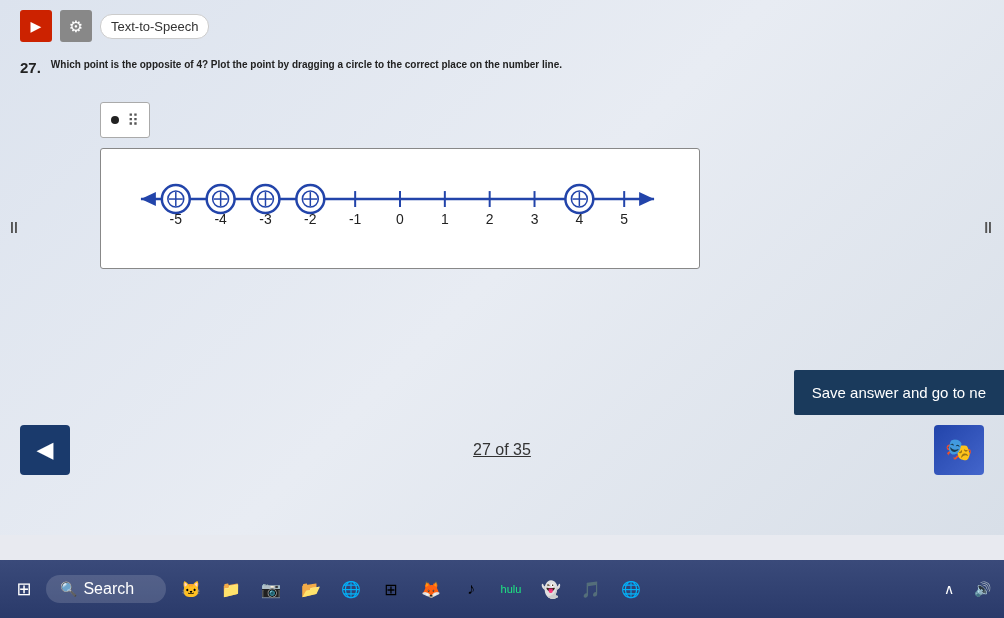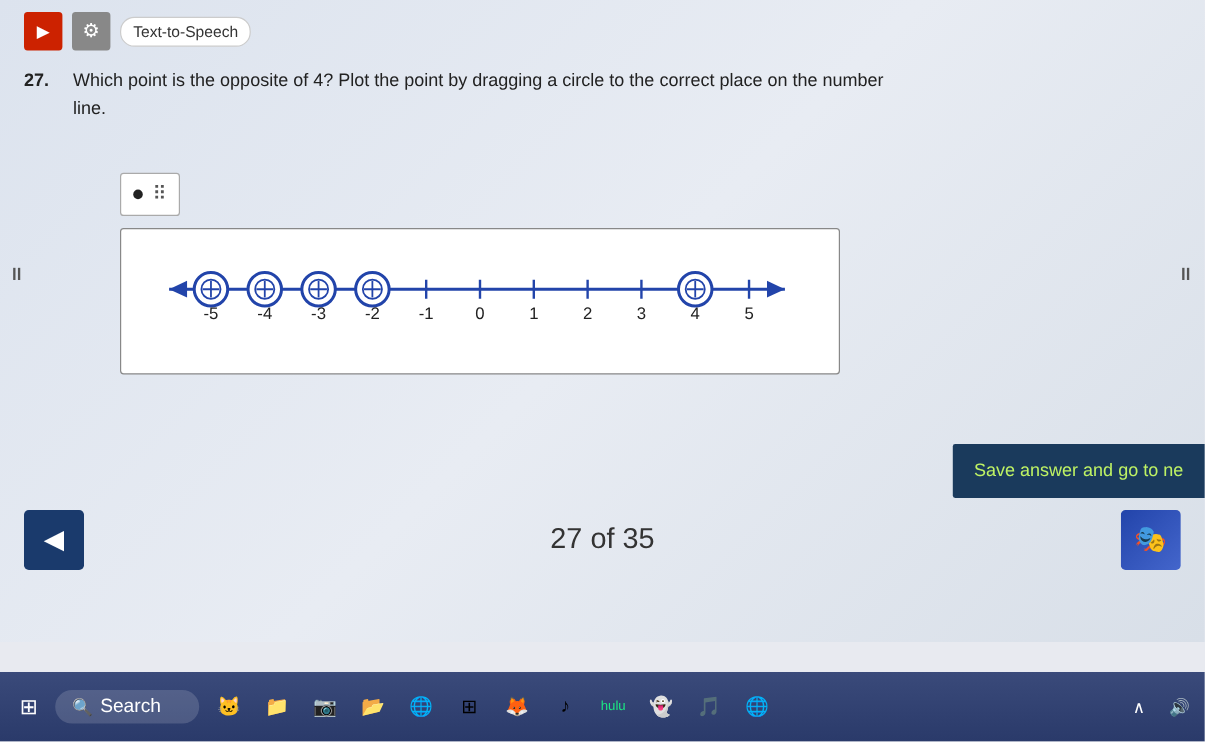--- a/index.html
+++ b/index.html
@@ -68,26 +68,27 @@
 
     
     .question-number {
       font-size: 15px;
       font-weight: bold;
       color: #222;
       margin-bottom: 6px;
     }
 
     .question-text {
-      font-size: 15px;
+      font-size: 10px;
       color: #222;
       line-height: 1.5;
       max-width: 700px;
       margin-left: 36px;
-      margin-bottom: 32px;
+      margin-bottom: 20px;
+      font-weight: bold;
     }
 
     
     .numberline-wrapper {
       margin-left: 80px;
       margin-top: 10px;
     }
 
     .drag-handle {
       width: 50px;
@@ -124,21 +125,21 @@
       display: inline-block;
       width: 600px;
     }
 
     
     .save-btn {
       position: absolute;
       right: 0;
       bottom: 120px;
       background: #1a3a5c;
-      color: #bef264;
+      color: #ffffff;
       padding: 14px 18px;
       font-size: 15px;
       border: none;
       cursor: pointer;
       border-radius: 2px 0 0 2px;
     }
 
     
     .nav-bar {
       position: absolute;
@@ -159,23 +160,24 @@
       border-radius: 4px;
       cursor: pointer;
       display: flex;
       align-items: center;
       justify-content: center;
       color: white;
       font-size: 22px;
     }
 
     .page-indicator {
-      font-size: 24px;
+      font-size: 16px;
       color: #333;
       font-weight: 500;
+      text-decoration: underline;
     }
 
     .forward-btn {
       width: 50px;
       height: 50px;
       background: #1a3a6c;
       border: none;
       border-radius: 4px;
       cursor: pointer;
       display: flex;
@@ -310,21 +312,21 @@
     <button class="play-btn">
       <span>▶</span>
     </button>
     <button class="gear-btn">
       <span>⚙</span>
     </button>
     <div class="tts-label">Text-to-Speech</div>
   </div>
 
   <div style="display:flex; align-items:flex-start;">
-    <span class="question-number" style="margin-right:20px; margin-top:2px;">27.</span>
+    <span class="question-number" style="margin-right:10px; margin-top:2px;">27.</span>
     <span class="question-text" style="margin-left:0;">Which point is the opposite of 4? Plot the point by dragging a circle to the correct place on the number line.</span>
   </div>
 
   <div class="numberline-wrapper">
     
     <div class="drag-handle">
       <div class="drag-handle-dot"></div>
       <div class="grid-dots">⠿</div>
     </div>
 

